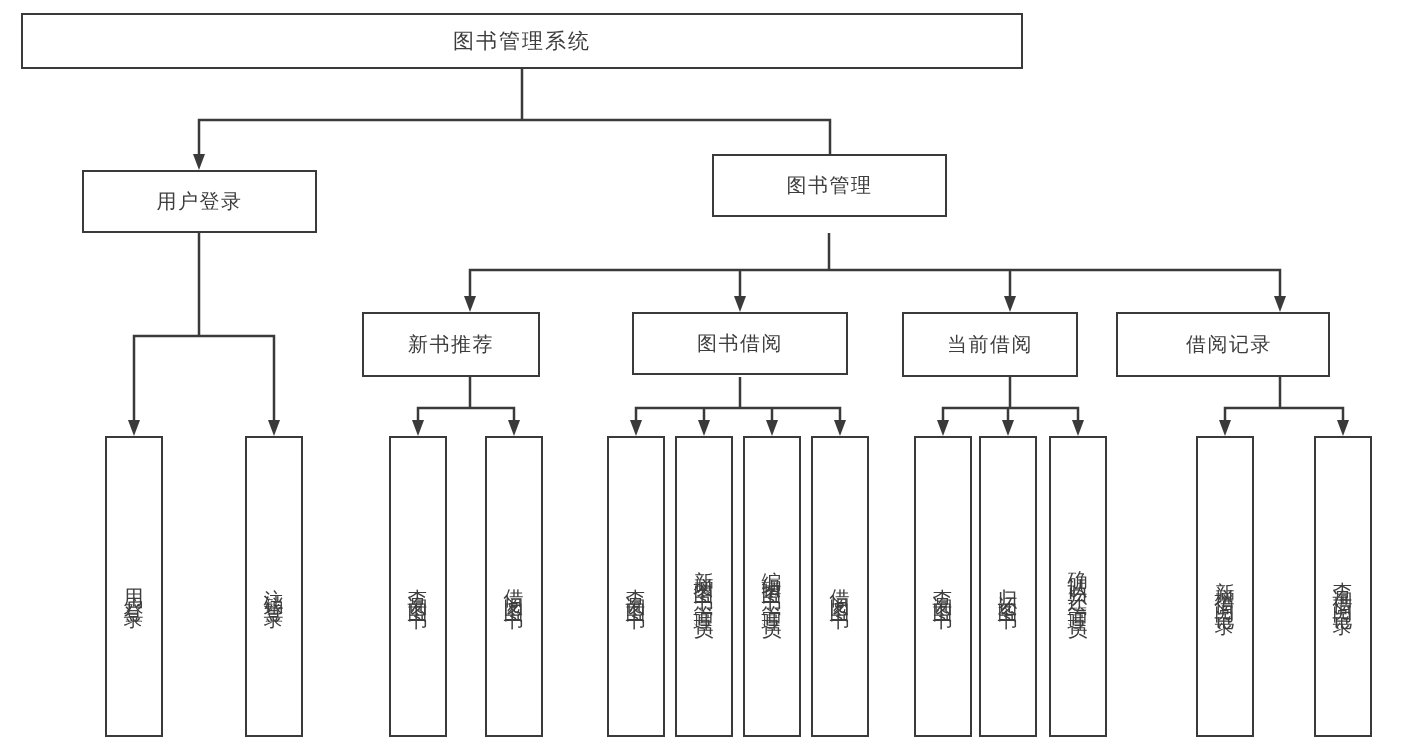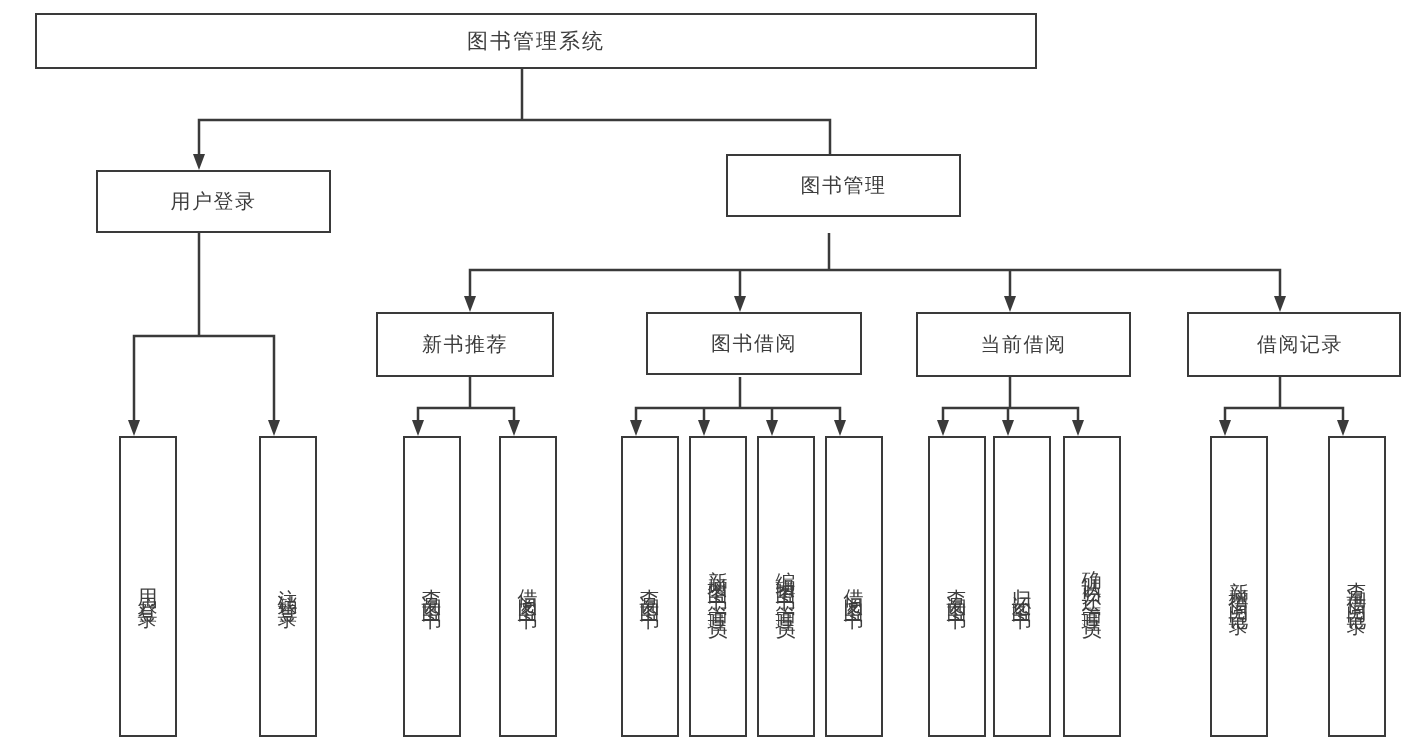--- a/index.html
+++ b/index.html
@@ -21,21 +21,20 @@
   #connectors path{stroke:var(--line);stroke-width:2.5;fill:none;}
   #connectors polygon{fill:var(--line);stroke:none;}
   .node{
     position:absolute;
     box-sizing:border-box;
     border:2.5px solid var(--border);
     background:#fff;
     display:flex;align-items:center;justify-content:center;
     color:var(--text);
     text-align:center;
-    margin-left:14px;
   }
   .hnode{font-size:20px;letter-spacing:1.5px;}
   .root{font-size:21px;letter-spacing:2px;}
   .vnode span{
     writing-mode:vertical-rl;
     text-orientation:mixed;
     font-size:20px;
     letter-spacing:7px;
     line-height:1;
     color:var(--text);
@@ -91,22 +90,22 @@
     <polygon points="1337,420 1349,420 1343,436"></polygon>
   </svg>
 
   <div class="node hnode root" style="left:21px;top:13px;width:1002px;height:56px;">图书管理系统</div>
 
   <div class="node hnode" style="left:82px;top:170px;width:235px;height:63px;">用户登录</div>
   <div class="node hnode" style="left:712px;top:154px;width:235px;height:63px;">图书管理</div>
 
   <div class="node hnode" style="left:362px;top:312px;width:178px;height:65px;">新书推荐</div>
   <div class="node hnode" style="left:632px;top:312px;width:216px;height:63px;">图书借阅</div>
-  <div class="node hnode" style="left:902px;top:312px;width:215px;height:65px;">当前借阅</div>
-  <div class="node hnode" style="left:1173px;top:312px;width:214px;height:65px;padding-left:12px;">借阅记录</div>
+  <div class="node hnode" style="left:902px;top:312px;width:176px;height:65px;">当前借阅</div>
+  <div class="node hnode" style="left:1116px;top:312px;width:214px;height:65px;padding-left:12px;">借阅记录</div>
 
   <div class="node vnode" style="left:105px;top:436px;width:58px;height:301px;">
     <span>用户登录</span>
   </div>
   <div class="node vnode" style="left:245px;top:436px;width:58px;height:301px;">
     <span>注销登录</span>
   </div>
 
   <div class="node vnode" style="left:389px;top:436px;width:58px;height:301px;">
     <span>查询图书</span>

